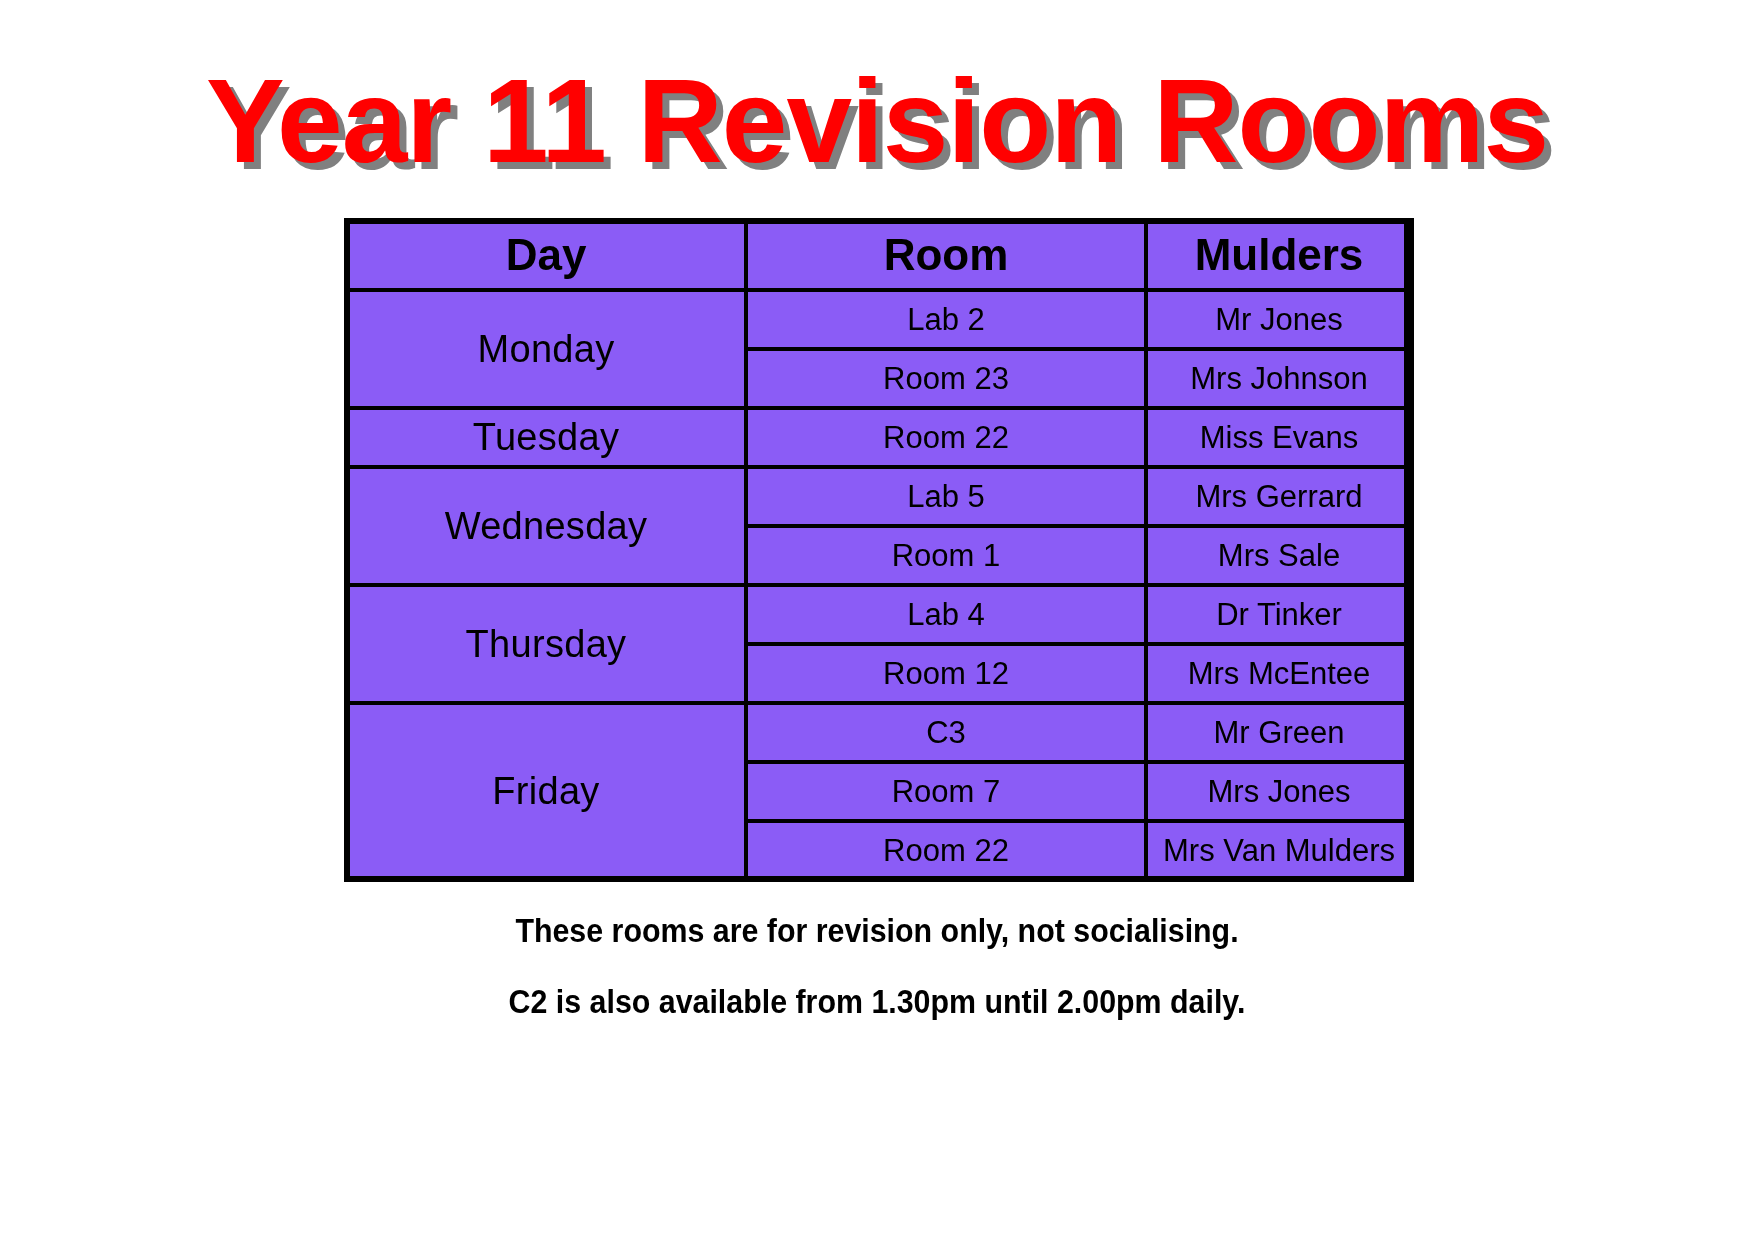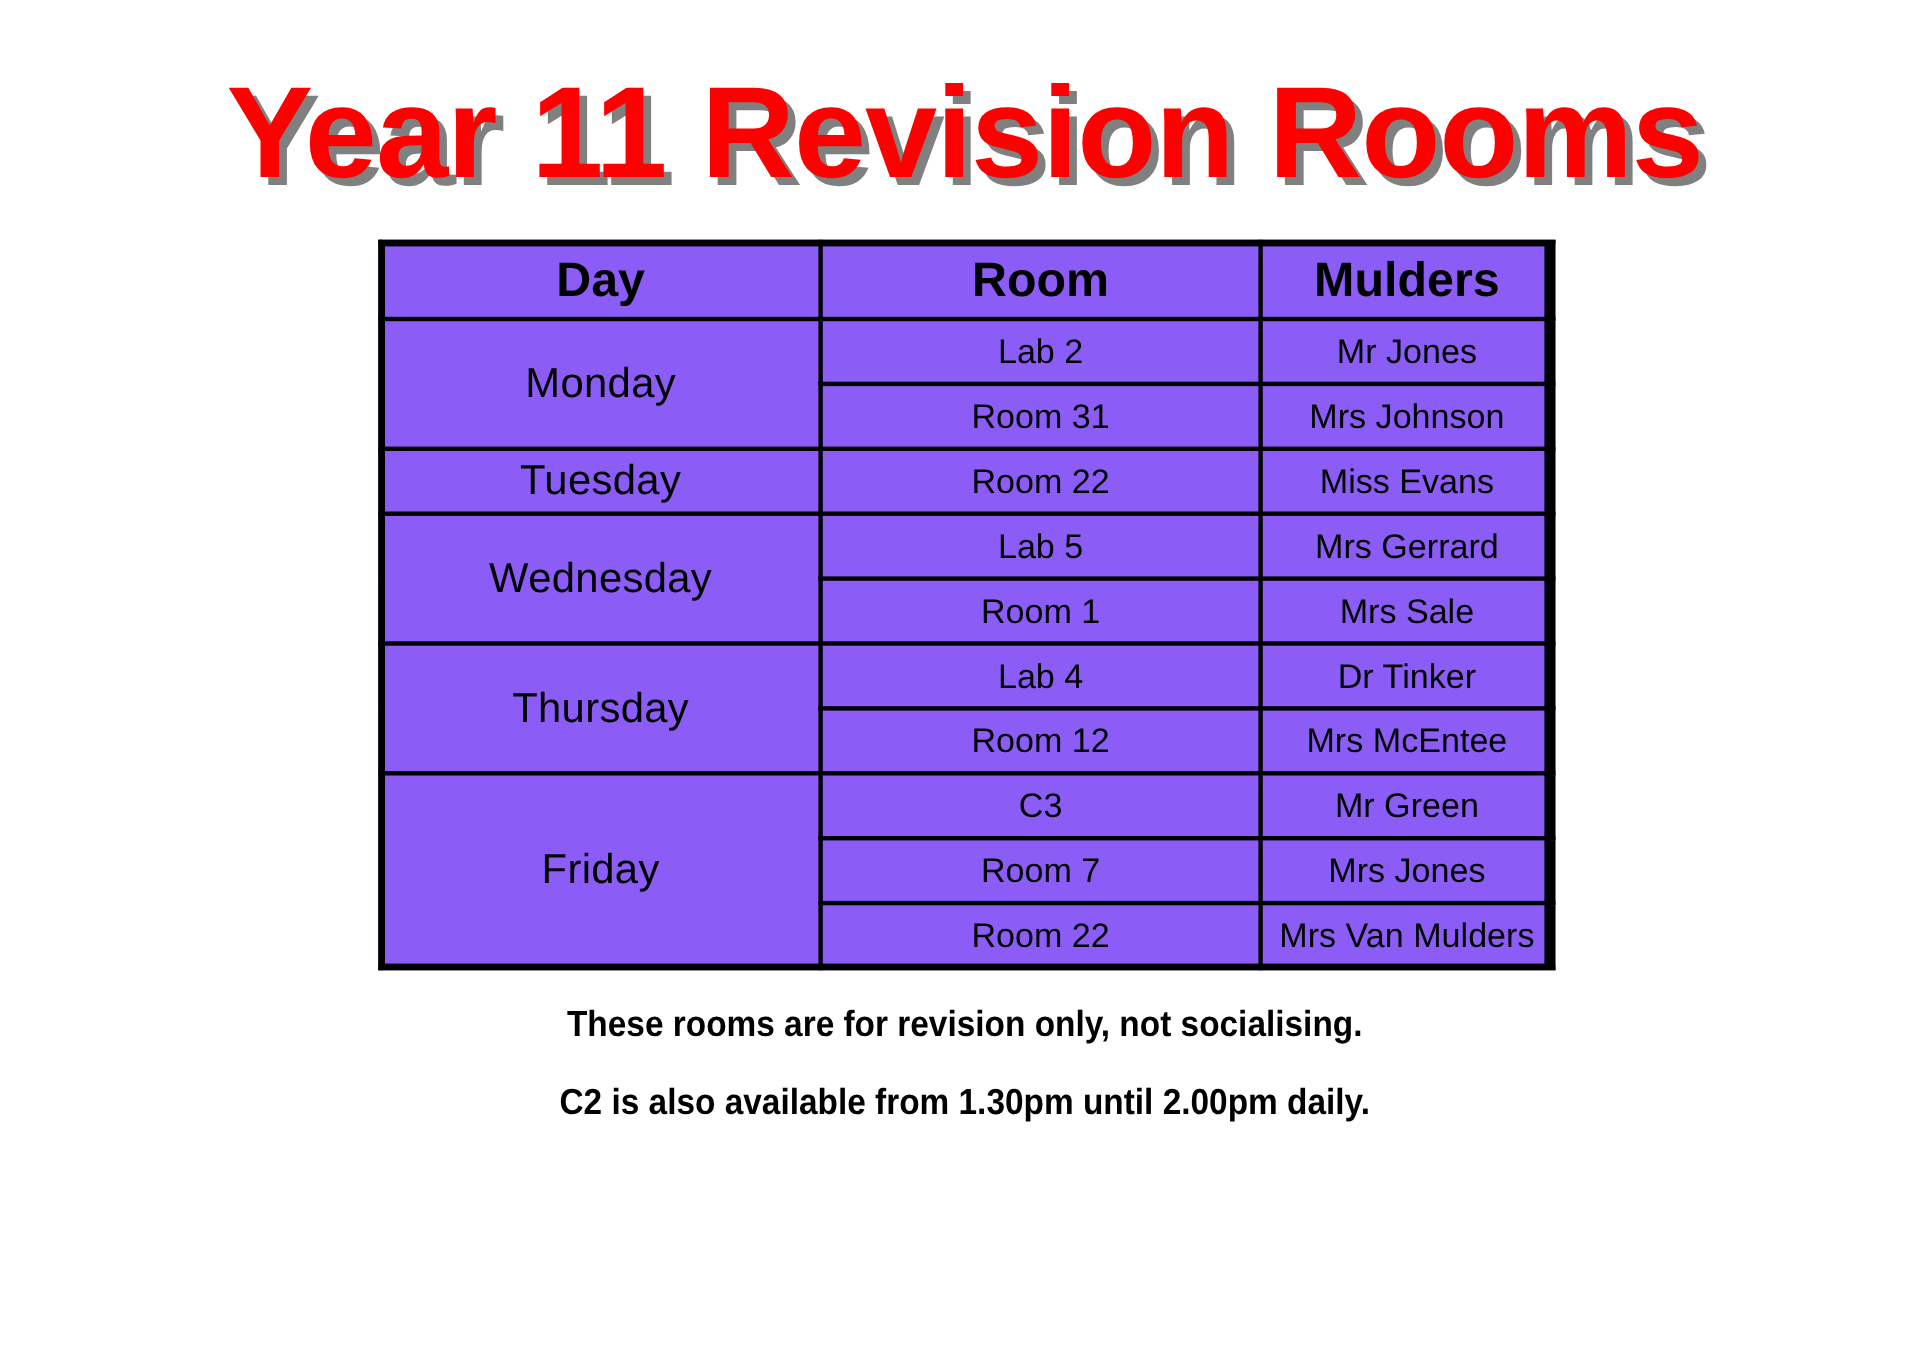--- a/index.html
+++ b/index.html
@@ -148,21 +148,21 @@
           <th>Mulders</th>
         </tr>
       </thead>
       <tbody id="schedule-body">
           <tr>
             <td class="day-cell" rowspan="2">Monday</td>
             <td class="room-cell">Lab 2</td>
             <td class="teacher-cell">Mr Jones</td>
           </tr>
           <tr>
-            <td class="room-cell">Room 31</td>
+            <td class="room-cell">Room 23</td>
             <td class="teacher-cell">Mrs Johnson</td>
           </tr>
           <tr>
             <td class="day-cell" rowspan="1">Tuesday</td>
             <td class="room-cell">Room 22</td>
             <td class="teacher-cell">Miss Evans</td>
           </tr>
           <tr>
             <td class="day-cell" rowspan="2">Wednesday</td>
             <td class="room-cell">Lab 5</td>

